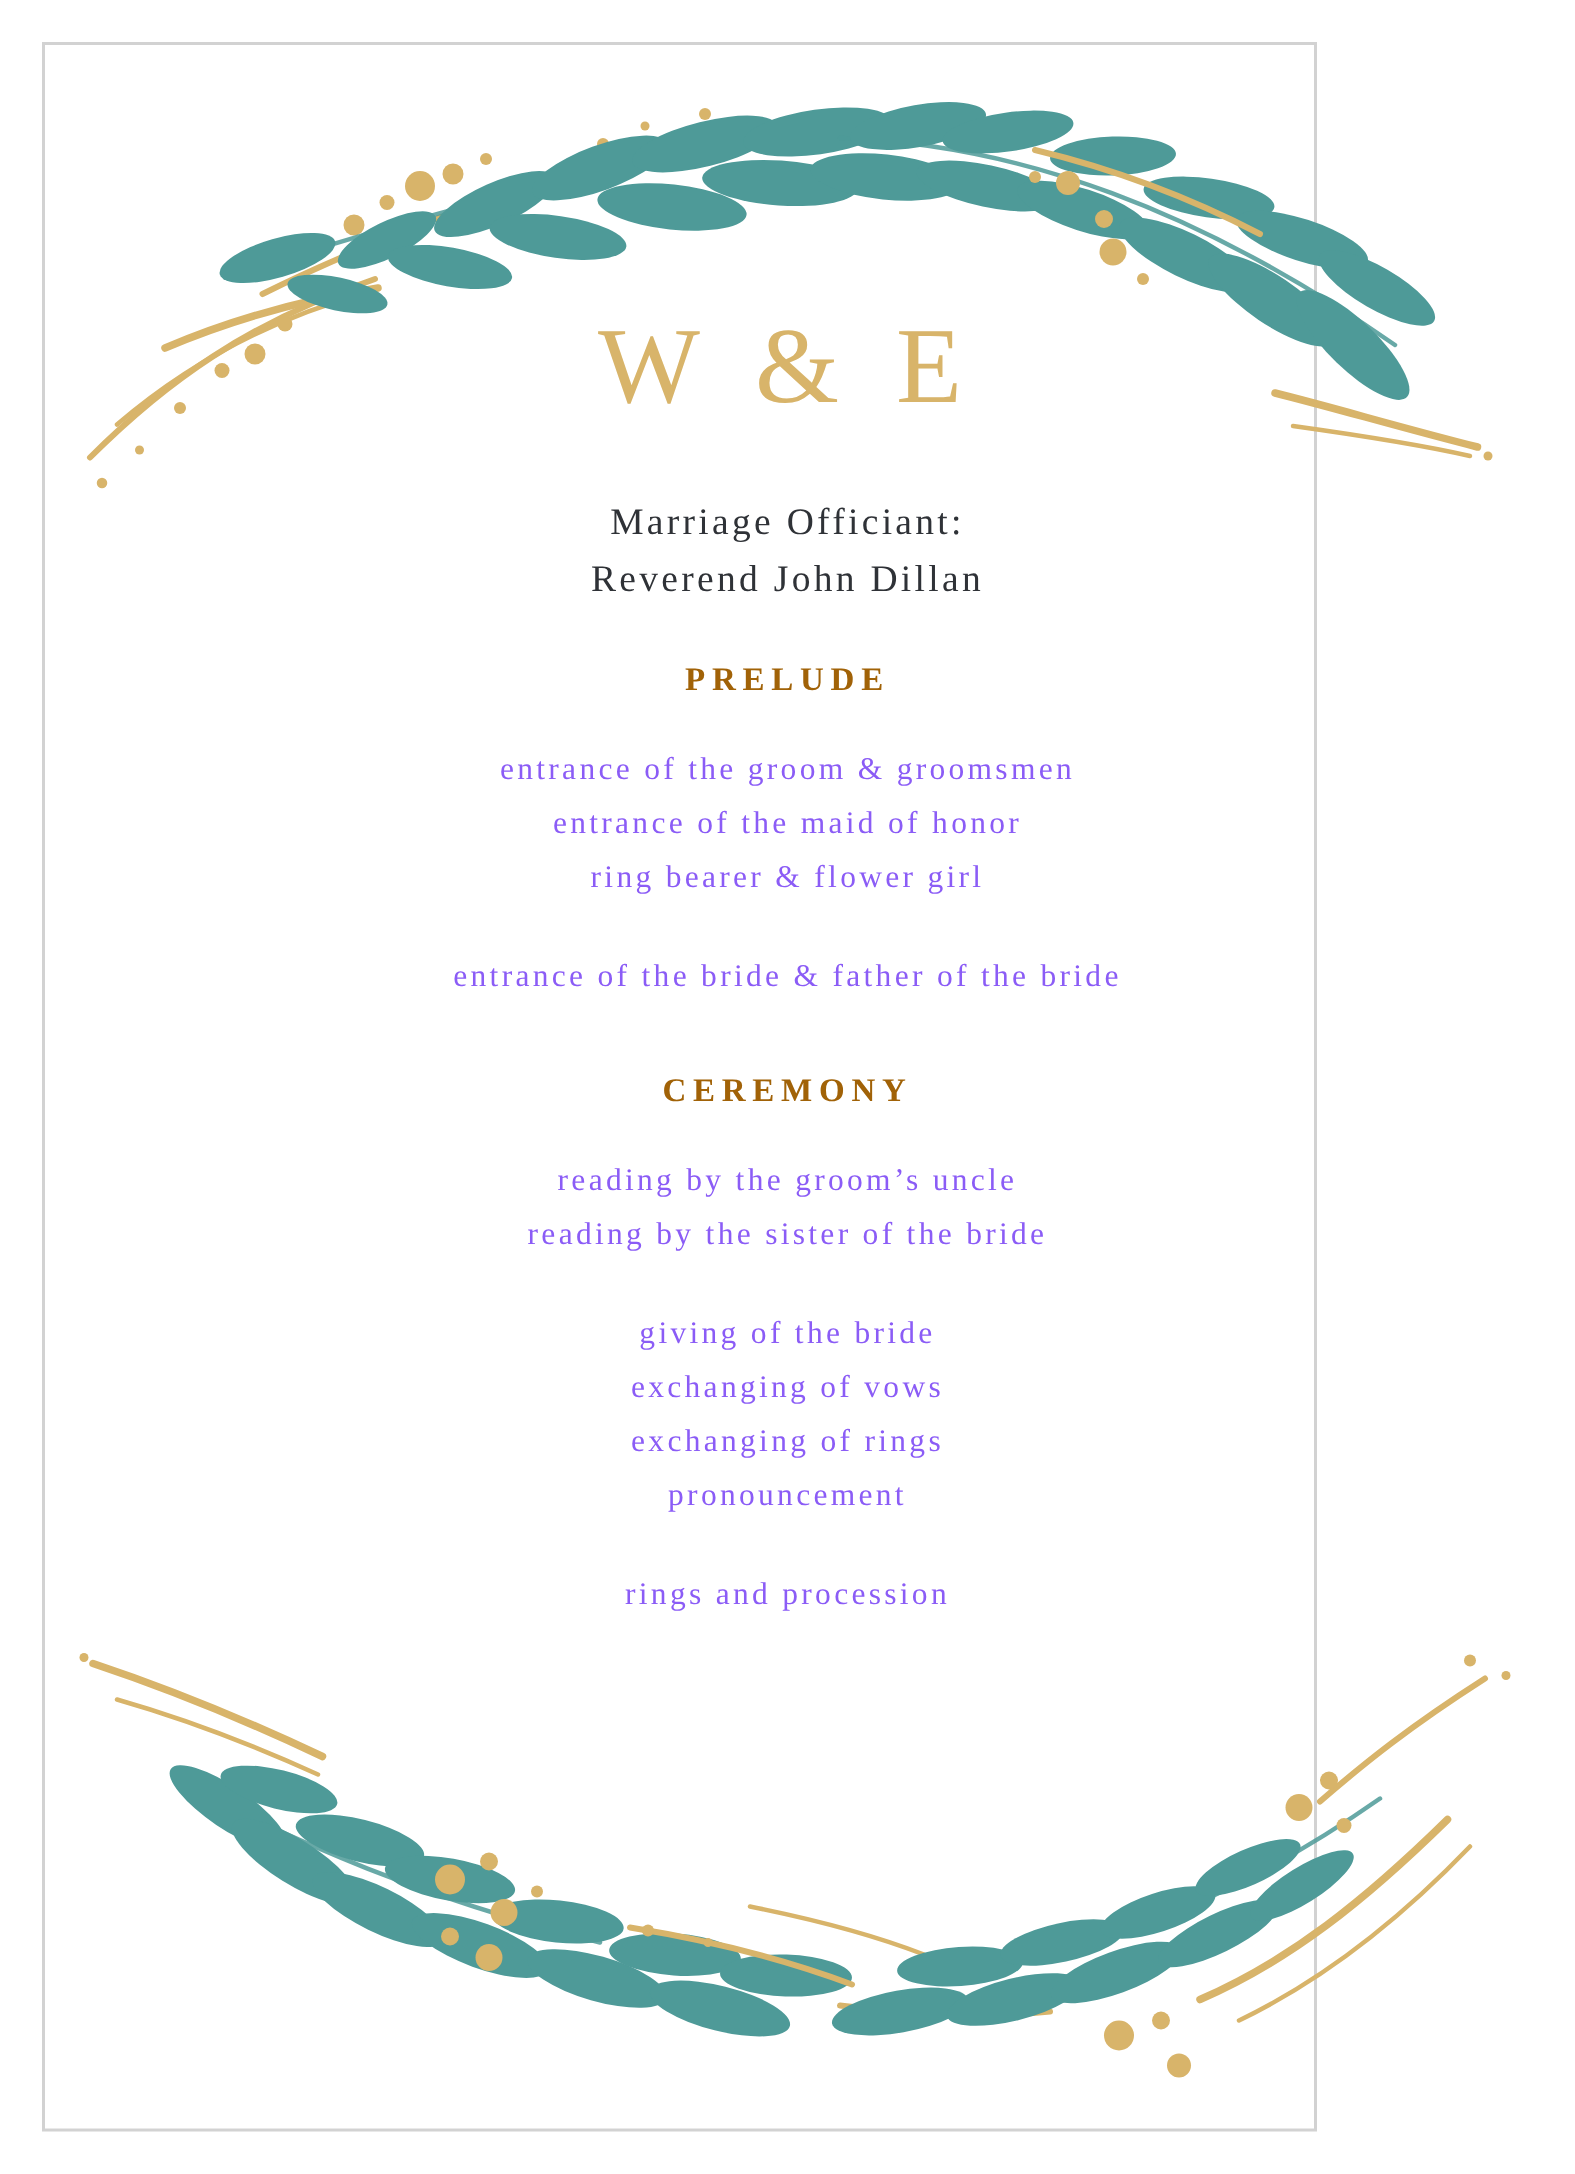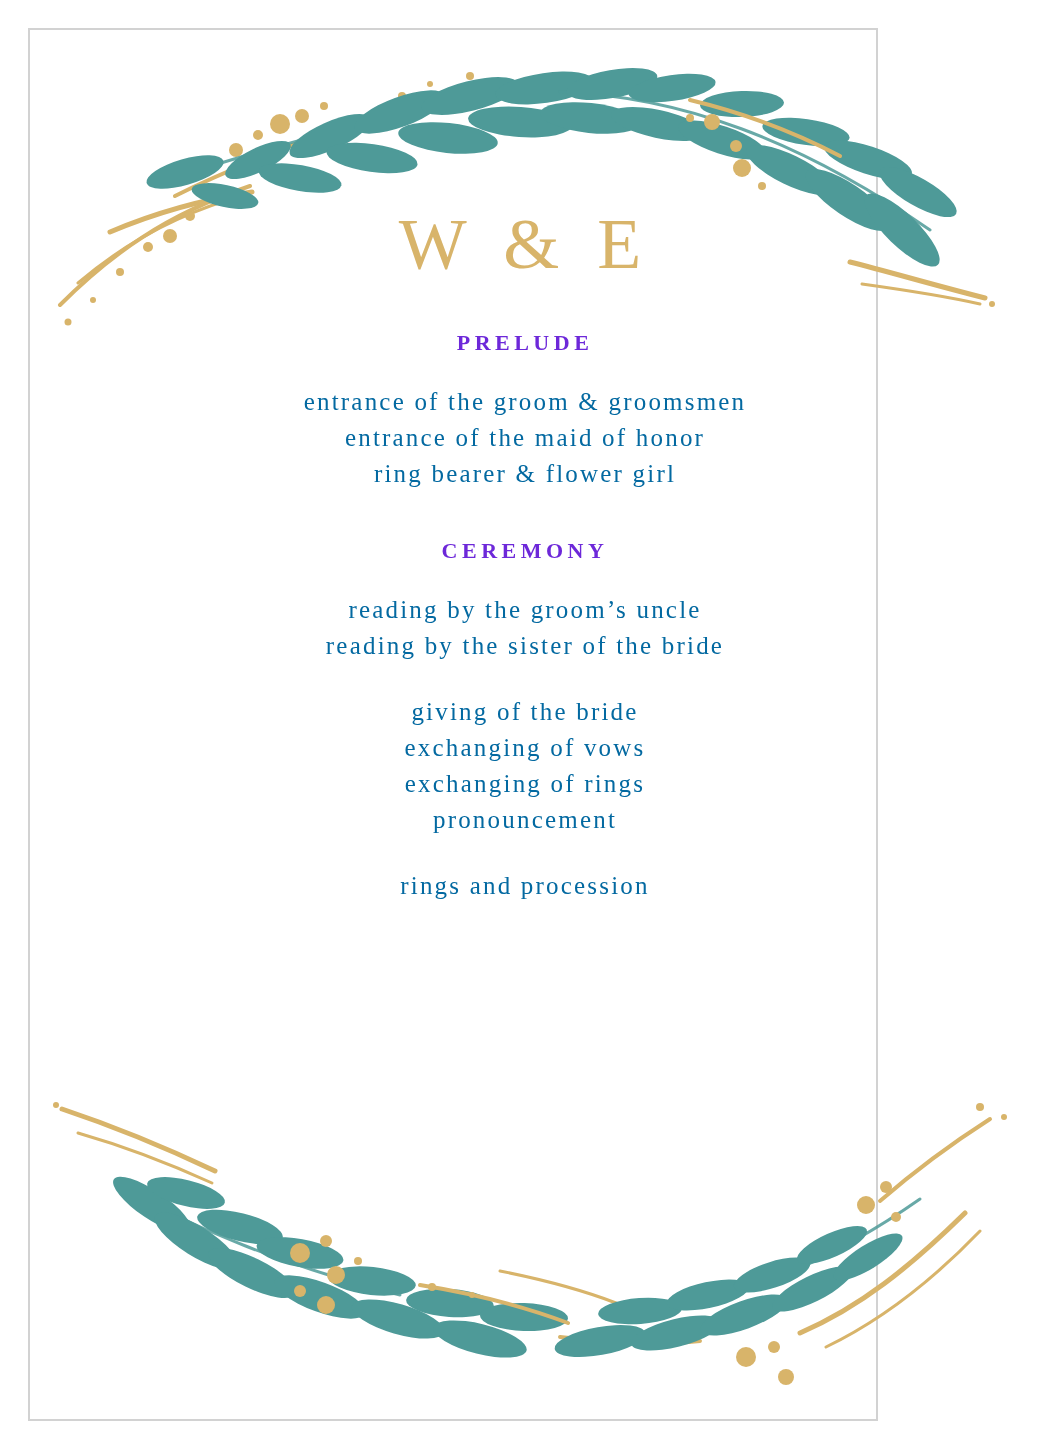--- a/index.html
+++ b/index.html
@@ -70,31 +70,31 @@
     color: #2f3237;
     margin: 0 0 34px 0;
   }
   .officiant div {
     white-space: nowrap;
   }
   .section-heading {
     font-size: 22px;
     letter-spacing: 4.5px;
     font-weight: 700;
-    color: #6d28d9;
+    color: #a16207;
     margin: 0 0 28px 0;
   }
   .group {
     margin: 0 0 30px 0;
   }
   .line {
-    font-size: 25px;
+    font-size: 21px;
     line-height: 36px;
     letter-spacing: 2.2px;
-    color: #0369a1;
+    color: #8b5cf6;
     white-space: nowrap;
   }
   .spacer-lg { height: 16px; }
 </style>
 </head>
 <body>
 
 <div class="page">
 
   <div class="page-border"></div>
@@ -224,29 +224,36 @@
       <circle cx="896" cy="128" r="5" fill="#d8b46a"></circle>
       <circle cx="980" cy="18" r="4" fill="#d8b46a"></circle>
       <circle cx="1004" cy="28" r="3" fill="#d8b46a"></circle>
     </g>
   </svg>
 
   <div class="monogram">W &amp; E</div>
 
   <div class="content">
 
+    <div class="officiant">
+      <div>Marriage Officiant:</div>
+      <div>Reverend John Dillan</div>
+    </div>
 
     <div class="section-heading">PRELUDE</div>
 
     <div class="group">
       <div class="line">entrance of the groom &amp; groomsmen</div>
       <div class="line">entrance of the maid of honor</div>
       <div class="line">ring bearer &amp; flower girl</div>
     </div>
 
+    <div class="group">
+      <div class="line">entrance of the bride &amp; father of the bride</div>
+    </div>
 
     <div class="spacer-lg"></div>
 
     <div class="section-heading">CEREMONY</div>
 
     <div class="group">
       <div class="line">reading by the groom’s uncle</div>
       <div class="line">reading by the sister of the bride</div>
     </div>
 

